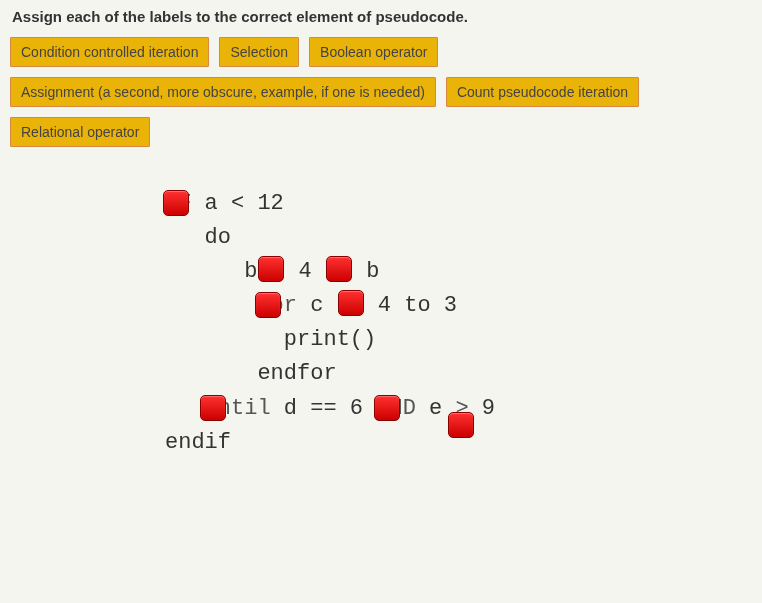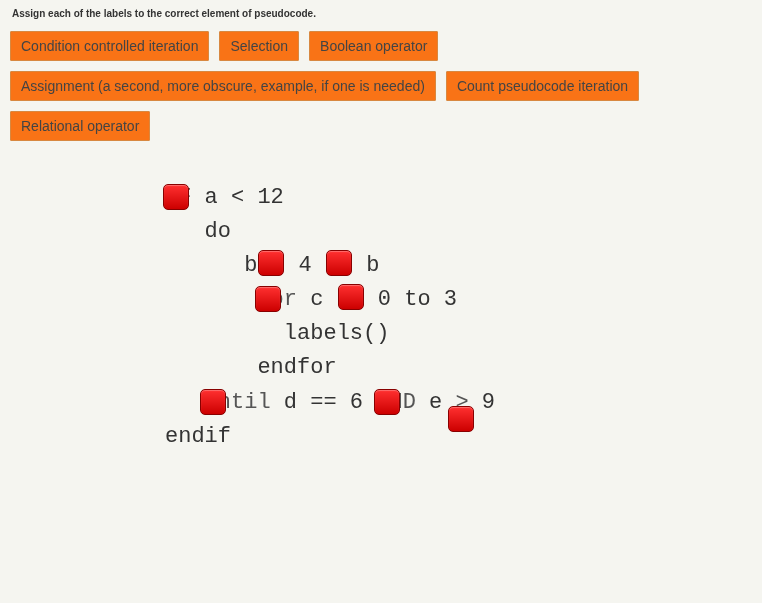--- a/index.html
+++ b/index.html
@@ -9,34 +9,34 @@
     }
     body {
       width: 762px;
       height: 603px;
       background: #f5f5f0;
       font-family: Arial, sans-serif;
       padding: 8px 10px;
       color: #444;
     }
     .instruction {
-      font-size: 10px;
+      font-size: 15px;
       font-weight: bold;
       color: #333;
       margin-bottom: 12px;
       padding-left: 2px;
     }
     .labels-area {
       display: flex;
       flex-wrap: wrap;
       gap: 10px;
       margin-bottom: 40px;
     }
     .label-chip {
-      background: #f97316;
+      background: #eab308;
       border: 1px solid #d88840;
       padding: 6px 10px;
       font-size: 14px;
       color: #444;
       border-radius: 1px;
       cursor: move;
     }
     .code-area {
       font-family: 'Courier New', monospace;
       font-size: 22px;
@@ -107,18 +107,18 @@
   <div class="label-chip">Boolean operator</div>
   <div class="label-chip">Assignment (a second, more obscure, example, if one is needed)</div>
   <div class="label-chip">Count pseudocode iteration</div>
   <div class="label-chip">Relational operator</div>
 </div>
 
 <div class="code-area">
   <div class="code-line"><span class="rel"><span class="over-text">IF</span><span class="drop-target drop-over-if"></span></span><span> a &lt; 12</span></div>
   <div class="code-line">   do</div>
   <div class="code-line"><span>      b</span><span class="drop-target"></span><span> 4 </span><span class="drop-target"></span><span> b</span></div>
-  <div class="code-line"><span>       </span><span class="rel"><span class="over-text">for</span><span class="drop-target drop-over-for"></span></span><span> c </span><span class="drop-target"></span><span> 0 to 3</span></div>
-  <div class="code-line">         labels()</div>
+  <div class="code-line"><span>       </span><span class="rel"><span class="over-text">for</span><span class="drop-target drop-over-for"></span></span><span> c </span><span class="drop-target"></span><span> 4 to 3</span></div>
+  <div class="code-line">         print()</div>
   <div class="code-line">       endfor</div>
   <div class="code-line"><span>   </span><span class="rel"><span class="over-text">until</span><span class="drop-target drop-over-until"></span></span><span> d == 6 </span><span class="rel"><span class="over-text">AND</span><span class="drop-target drop-over-and"></span></span><span> e </span><span class="rel"><span class="over-text">&gt;</span><span class="drop-target drop-over-gt"></span></span><span> 9</span></div>
   <div class="code-line">endif</div>
 </div>
 
 </body></html>

